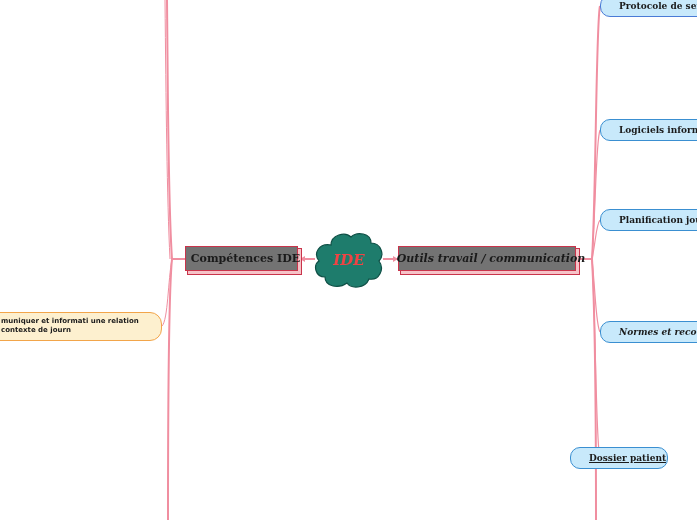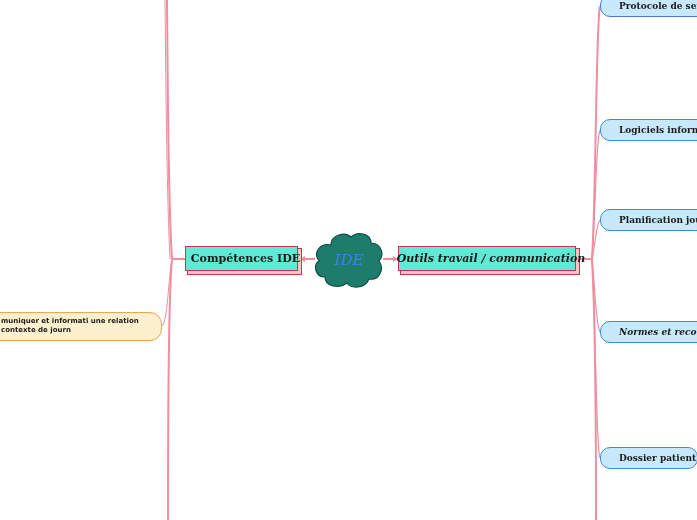--- a/index.html
+++ b/index.html
@@ -1,20 +1,20 @@
 <!DOCTYPE html>
 <html><head>
 <meta charset="utf-8">
 <style>
   html, body { margin:0; padding:0; }
   body { width:697px; height:520px; background:#ffffff; position:relative; overflow:hidden; font-family:"DejaVu Serif", serif; }
   svg.lines { position:absolute; left:0; top:0; width:697px; height:520px; }
-  .main-node { position:absolute; height:25px; background:#5eead4; border:1px solid #c9344b; box-shadow:3px 3px 0 0 #f6c3c8, 3px 3px 0 1px #c9344b; display:flex; align-items:center; justify-content:center; font-size:11px; font-weight:bold; color:#1a1a1a; white-space:nowrap; box-sizing:border-box;padding-left:8px; }
+  .main-node { position:absolute; height:25px; background:#737373; border:1px solid #c9344b; box-shadow:3px 3px 0 0 #f6c3c8, 3px 3px 0 1px #c9344b; display:flex; align-items:center; justify-content:center; font-size:11px; font-weight:bold; color:#1a1a1a; white-space:nowrap; box-sizing:border-box;padding-left:8px; }
   .center-node { position:absolute; left:313px; top:231px; width:72px; height:58px; }
-  .center-label { position:absolute; left:0; top:0; width:72px; height:58px; display:flex; align-items:center; justify-content:center; font-family:"DejaVu Serif", serif; font-style:italic; font-weight:normal; font-size:15px; color:#3b82f6; }
+  .center-label { position:absolute; left:0; top:0; width:72px; height:58px; display:flex; align-items:center; justify-content:center; font-family:"DejaVu Serif", serif; font-style:italic; font-weight:bold; font-size:15px; color:#ef4444; }
   .sub-node { position:absolute; height:22px; background:#c8e9fb; border:1.5px solid #3a8fd1; border-radius:10px; display:flex; align-items:center; padding-left:18px; font-size:9px; font-weight:bold; color:#1a1a1a; white-space:nowrap; box-sizing:border-box; overflow:hidden; }
   .sub-node.italic { font-style:italic; }
   .sub-node.first { border-color:#4a7bd6; }
   .left-node { position:absolute; left:-20px; top:312px; width:182px; height:29px; background:#fdf0cf; border:1.5px solid #f2a54a; border-radius:12px; box-sizing:border-box; font-family:"DejaVu Sans", sans-serif; font-size:7px; font-weight:bold; color:#1a1a1a; padding:4px 0 0 20px; line-height:9px; }
 </style>
 </head>
 <body>
 
 <svg class="lines" viewBox="0 0 697 520">
   <g stroke="#f08ea0" fill="none" stroke-width="2">
@@ -63,20 +63,20 @@
 </div>
 <div class="sub-node" style="left:600px; top:119px; width:110px;">
   <span>Logiciels informati</span>
 </div>
 <div class="sub-node" style="left:600px; top:209px; width:110px;">
   <span>Planification journ</span>
 </div>
 <div class="sub-node italic" style="left:600px; top:321px; width:110px;">
   <span>Normes et recomm</span>
 </div>
-<div class="sub-node" style="left:600px; top:447px; width:98px;">
+<div class="sub-node" style="left:570px; top:447px; width:98px;text-decoration:underline;">
   <span>Dossier patient</span>
 </div>
 
 <div class="left-node">
   <div>muniquer et informati une relation</div>
   <div>contexte de journ</div>
 </div>
 
 </body></html>

